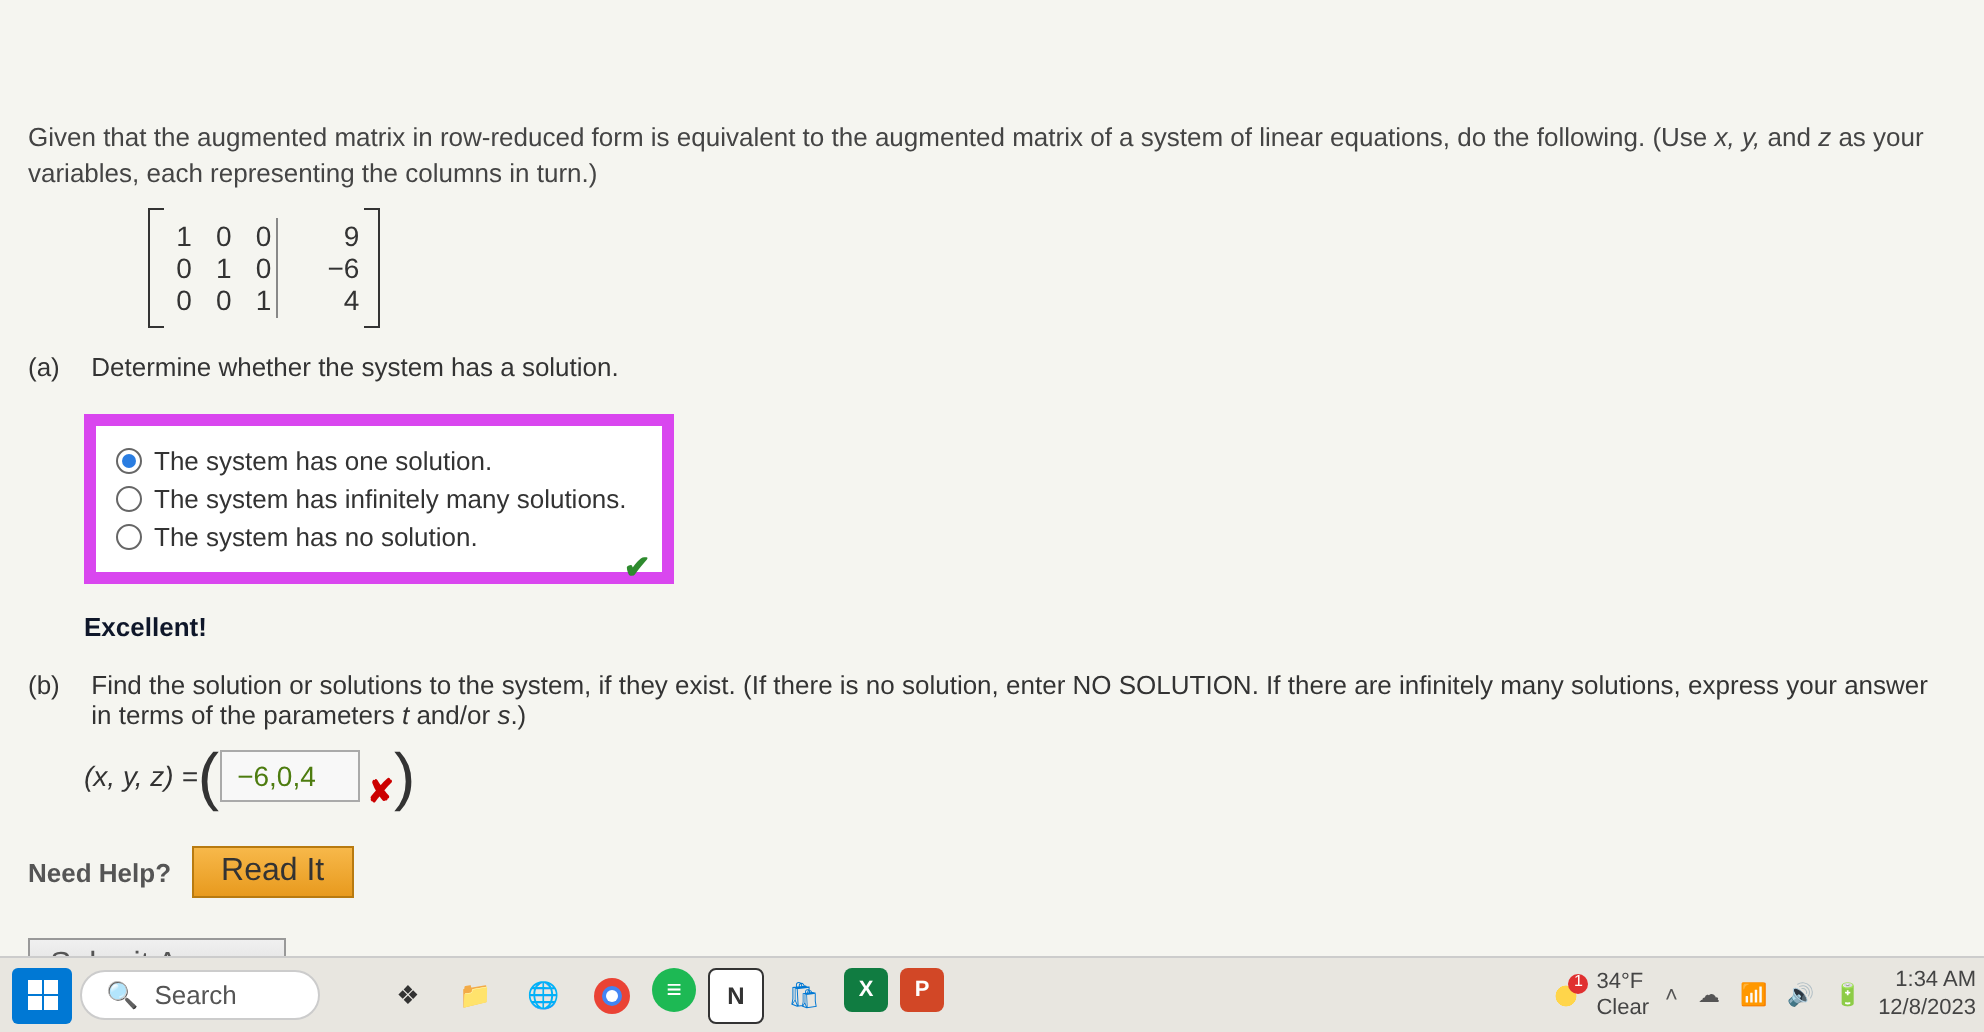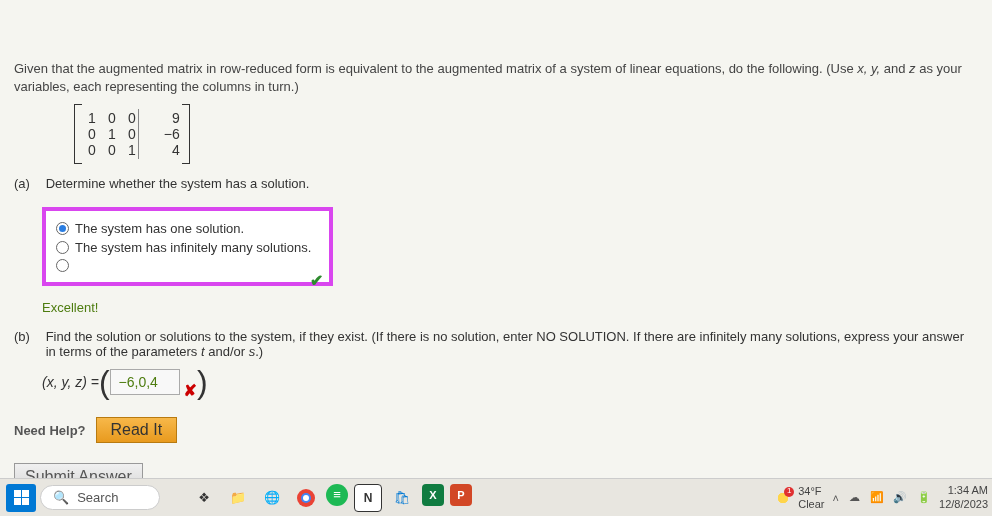--- a/index.html
+++ b/index.html
@@ -59,21 +59,21 @@
     .part-label {
       display: inline-block;
       width: 28px;
       vertical-align: top;
     }
     .part-body {
       display: inline-block;
       width: calc(100% - 40px);
     }
     .radio-box {
-      border: 4px solid #d946ef;
+      border: 6px solid #d946ef;
       background: #fff;
       display: inline-block;
       padding: 8px 18px 8px 10px;
       margin-top: 6px;
       margin-left: 28px;
       position: relative;
     }
     .radio-opt {
       display: flex;
       align-items: center;
@@ -96,22 +96,22 @@
     }
     .check-mark {
       position: absolute;
       right: 6px;
       bottom: -8px;
       color: #2e8b2e;
       font-size: 16px;
       font-weight: bold;
     }
     .feedback {
-      font-weight: normal;
-      color: #4d7c0f;
+      font-weight: bold;
+      color: #0f172a;
       margin-left: 28px;
       margin-top: 14px;
       margin-bottom: 14px;
     }
     .answer-line {
       margin-top: 8px;
       margin-left: 28px;
       font-size: 14px;
       display: flex;
       align-items: center;
@@ -304,20 +304,21 @@
     <div class="radio-opt">
       <span class="radio-circle checked"></span>
       <span>The system has one solution.</span>
     </div>
     <div class="radio-opt">
       <span class="radio-circle"></span>
       <span>The system has infinitely many solutions.</span>
     </div>
     <div class="radio-opt">
       <span class="radio-circle"></span>
+      <span>The system has no solution.</span>
     </div>
     <span class="check-mark">✔</span>
   </div>
 
   <div class="feedback">Excellent!</div>
 
   <div class="part">
     <span class="part-label">(b)</span>
     <span class="part-body">
       <span>Find the solution or solutions to the system, if they exist. (If there is no solution, enter NO SOLUTION. If there are infinitely many solutions, express your answer in terms of the parameters </span><span class="italic">t</span><span> and/or </span><span class="italic">s</span><span>.)</span>

